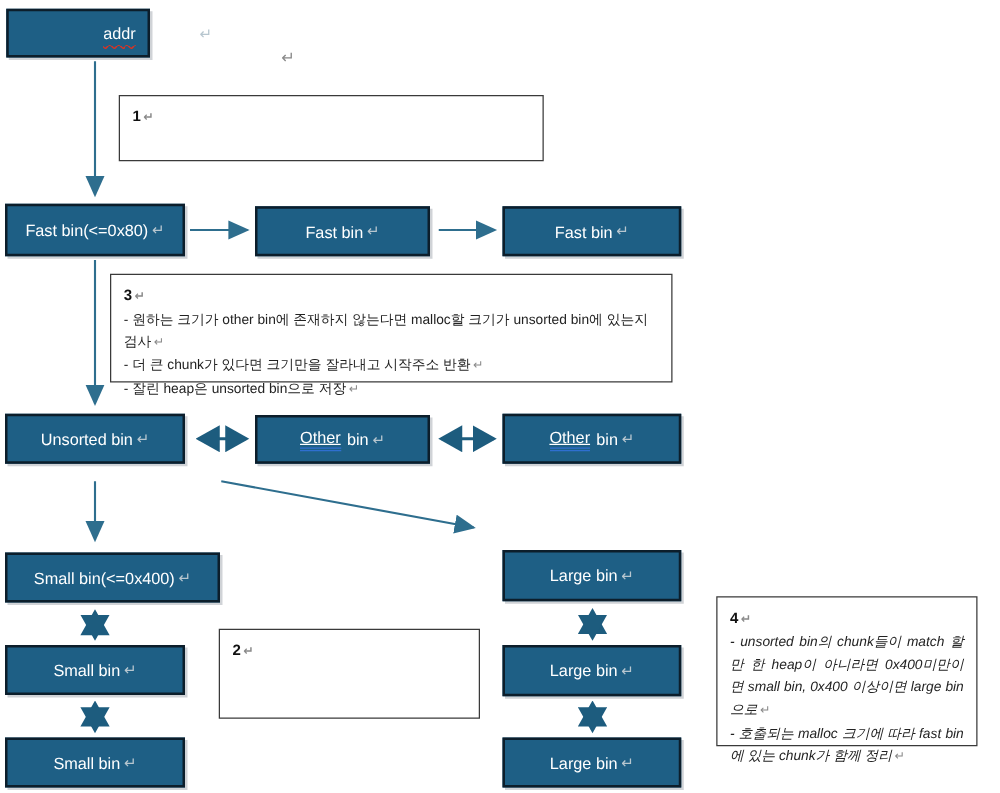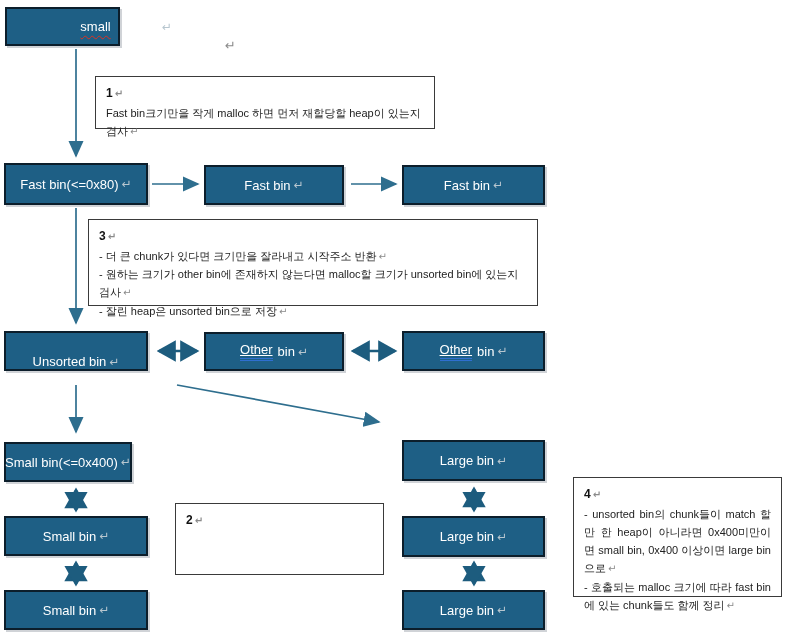--- a/index.html
+++ b/index.html
@@ -23,21 +23,21 @@
   .grammar{border-bottom:3px double #2f6fd0;padding-bottom:1px;text-decoration:underline;}
   .gap{display:inline-block;width:5px;}
   
   .note{
     position:absolute;background:#ffffff;border:1px solid #3a3a3a;box-sizing:border-box;
     padding:7px 10px 4px 10px;color:#1a1a1a;font-size:11px;line-height:1.65;
   }
   .note-num{font-weight:bold;font-size:12px;color:#111;}
   .note-line{color:#222;}
   .note .rm{color:#8a8a8a;margin-left:2px;font-size:10px;}
-  .note4 .note-line{text-align:justify;}
+  .note4 .note-line{text-align:justify;font-style:italic;}
   
   .float-rm{position:absolute;color:#8a8a8a;font-size:13px;}
   
   #arrows{position:absolute;left:0;top:0;width:800px;height:634px;pointer-events:none;}
 </style>
 </head>
 <body>
 
 <div id="canvas">
 
@@ -63,68 +63,67 @@
     <line x1="177" y1="385" x2="379" y2="422" stroke="#2e6e8e" stroke-width="1.7" marker-end="url(#ahE)"></line>
     <line x1="76" y1="490" x2="76" y2="510" stroke="#1d5c7e" stroke-width="2.6" marker-start="url(#dhS)" marker-end="url(#dhE)"></line>
     <line x1="76" y1="563" x2="76" y2="584" stroke="#1d5c7e" stroke-width="2.6" marker-start="url(#dhS)" marker-end="url(#dhE)"></line>
     <line x1="474" y1="489" x2="474" y2="510" stroke="#1d5c7e" stroke-width="2.6" marker-start="url(#dhS)" marker-end="url(#dhE)"></line>
     <line x1="474" y1="563" x2="474" y2="584" stroke="#1d5c7e" stroke-width="2.6" marker-start="url(#dhS)" marker-end="url(#dhE)"></line>
   </svg>
 
   <div class="node" style="left:5px;top:7px;width:115px;height:39px;gap:48px;">
     <span>Heap</span>
       <span class="gap"></span>
-      <span class="spell">small</span>
+      <span class="spell">addr</span>
       <span class="rm">↵</span>
   </div>
   <div class="float-rm" style="left:225px;top:38px;">↵</div>
 
   <div class="note" style="left:95px;top:76px;width:340px;height:53px;">
     <div class="note-num"><span>1</span><span class="rm">↵</span></div>
-    <div class="note-line"><span>Fast bin크기만을 작게 malloc 하면 먼저 재할당할 heap이 있는지 검사</span><span class="rm">↵</span></div>
   </div>
 
   <div class="node" style="left:4px;top:163px;width:144px;height:42px;">
     <span>Fast bin(&lt;=0x80)</span>
       <span class="rm">↵</span>
   </div>
   <div class="node" style="left:204px;top:165px;width:140px;height:40px;">
     <span>Fast bin</span>
       <span class="rm">↵</span>
   </div>
   <div class="node" style="left:402px;top:165px;width:143px;height:40px;">
     <span>Fast bin</span>
       <span class="rm">↵</span>
   </div>
 
   <div class="note" style="left:88px;top:219px;width:450px;height:87px;">
     <div class="note-num"><span>3</span><span class="rm">↵</span></div>
+    <div class="note-line"><span>- 원하는 크기가 other bin에 존재하지 않는다면 malloc할 크기가 unsorted bin에 있는지 검사</span><span class="rm">↵</span></div>
     <div class="note-line"><span>- 더 큰 chunk가 있다면 크기만을 잘라내고 시작주소 반환</span><span class="rm">↵</span></div>
-    <div class="note-line"><span>- 원하는 크기가 other bin에 존재하지 않는다면 malloc할 크기가 unsorted bin에 있는지 검사</span><span class="rm">↵</span></div>
     <div class="note-line"><span>- 잘린 heap은 unsorted bin으로 저장</span><span class="rm">↵</span></div>
   </div>
 
-  <div class="node" style="left:4px;top:331px;width:144px;height:40px;align-items:flex-end;">
+  <div class="node" style="left:4px;top:331px;width:144px;height:40px;">
     <span>Unsorted bin</span>
       <span class="rm">↵</span>
   </div>
   <div class="node" style="left:204px;top:332px;width:140px;height:39px;">
     <span class="grammar">Other</span>
       <span class="gap"></span>
       <span>bin</span>
       <span class="rm">↵</span>
   </div>
   <div class="node" style="left:402px;top:331px;width:143px;height:40px;">
     <span class="grammar">Other</span>
       <span class="gap"></span>
       <span>bin</span>
       <span class="rm">↵</span>
   </div>
 
-  <div class="node" style="left:4px;top:442px;width:128px;height:40px;">
+  <div class="node" style="left:4px;top:442px;width:172px;height:40px;">
     <span>Small bin(&lt;=0x400)</span>
       <span class="rm">↵</span>
   </div>
   <div class="node" style="left:4px;top:516px;width:144px;height:40px;">
     <span>Small bin</span>
       <span class="rm">↵</span>
   </div>
   <div class="node" style="left:4px;top:590px;width:144px;height:40px;">
     <span>Small bin</span>
       <span class="rm">↵</span>
@@ -143,16 +142,16 @@
       <span class="rm">↵</span>
   </div>
   <div class="node" style="left:402px;top:590px;width:143px;height:40px;">
     <span>Large bin</span>
       <span class="rm">↵</span>
   </div>
 
   <div class="note note4" style="left:573px;top:477px;width:209px;height:120px;">
     <div class="note-num"><span>4</span><span class="rm">↵</span></div>
     <div class="note-line"><span>- unsorted bin의 chunk들이 match 할 만 한 heap이 아니라면 0x400미만이면 small bin, 0x400 이상이면 large bin으로</span><span class="rm">↵</span></div>
-    <div class="note-line"><span>- 호출되는 malloc 크기에 따라 fast bin에 있는 chunk들도 함께 정리</span><span class="rm">↵</span></div>
+    <div class="note-line"><span>- 호출되는 malloc 크기에 따라 fast bin에 있는 chunk가 함께 정리</span><span class="rm">↵</span></div>
   </div>
 
 </div>
 
 </body></html>

